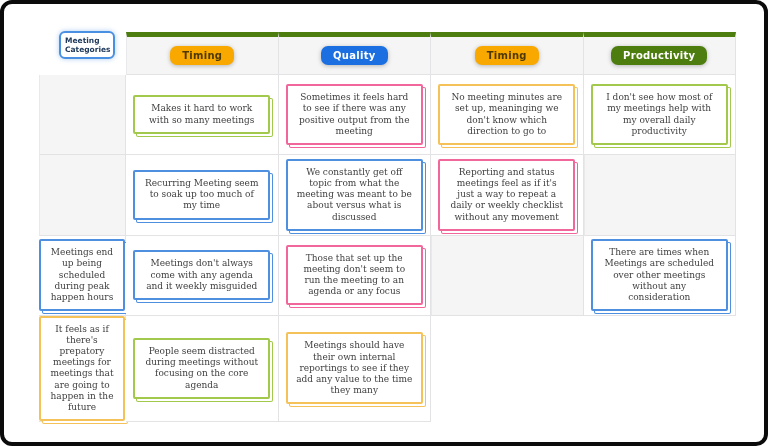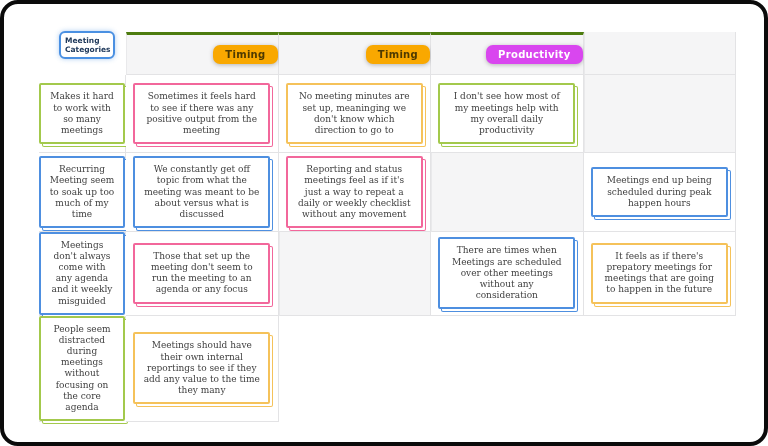--- a/index.html
+++ b/index.html
@@ -1,38 +1,38 @@
 <!DOCTYPE html>
 <html><head>
 <meta charset="utf-8">
 <style>
   html,body{margin:0;padding:0;background:#fff;}
   body{width:768px;height:446px;position:relative;font-family:"DejaVu Sans","Liberation Sans",sans-serif;overflow:hidden;}
-  .frame{position:absolute;inset:0;border:4px solid #0b0b0b;border-radius:18px;box-sizing:border-box;background:#fff;}
+  .frame{position:absolute;inset:0;border:4px solid #0b0b0b;border-radius:12px;box-sizing:border-box;background:#fff;}
   .canvas{position:absolute;inset:4px;border-radius:14px;background:#fff;overflow:hidden;}
 
   .cat-label{position:absolute;left:51px;top:23px;width:44px;background:#fff;border:2px solid #4a90e2;
     border-radius:6px;padding:3px 4px;font-size:7.5px;line-height:1.2;font-weight:bold;color:#203a5c;
     box-shadow:0 0 5px rgba(74,144,226,.45);}
 
   .grid{position:absolute;left:31px;top:24px;width:697px;height:390px;display:grid;
     grid-template-columns:87px repeat(4,1fr);grid-template-rows:43px repeat(4,1fr);}
   .cell{box-sizing:border-box;border-right:1px solid #e3e3e5;border-bottom:1px solid #e3e3e5;
     display:flex;align-items:center;justify-content:center;}
   .cell.corner{border:none;background:transparent;}
-  .cell.head{background:#f5f5f6;border-top:3px solid #4d7c0f;justify-content:flex-end;}
+  .cell.head{background:#f5f5f6;border-top:5px solid #4d7c0f;}
   .cell.head.first{border-left:1px solid #e9e9eb;}
   .cell.rowhead{background:#f5f5f6;border-left:1px solid #e9e9eb;}
   .cell.body{background:#fff;}
 
   .pill{display:inline-block;padding:4px 12px;border-radius:7px;font-size:10px;font-weight:bold;
     letter-spacing:.3px;box-shadow:0 1px 4px rgba(60,60,60,.35);}
   .pill[data-color="amber"]{background:#f9a800;color:#4e3a00;}
   .pill[data-color="blue"]{background:#1b6fe0;color:#fff;}
-  .pill[data-color="green"]{background:#d946ef;color:#fff;}
+  .pill[data-color="green"]{background:#4d7c0f;color:#fff;}
 
   .card{background:#fff;max-width:77%;padding:6px 8px;border-radius:2px;text-align:center;
     font-family:"DejaVu Serif","Liberation Serif",serif;font-size:9px;line-height:1.24;color:#3f3f3f;
     border:2px solid var(--c,#999);box-shadow:3px 3px 0 -1px #ffffff,3px 3px 0 0 var(--c,#999);}
   .card[data-color="green"]{--c:#a3c94c;}
   .card[data-color="blue"]{--c:#4e8fe0;}
   .card[data-color="pink"]{--c:#f2679b;}
   .card[data-color="amber"]{--c:#f5c25a;}
 </style>
 </head>
@@ -41,20 +41,23 @@
 <div class="frame">
   <div class="canvas">
 
     <div class="cat-label">Meeting Categories</div>
 
     <div class="grid">
 
       <div class="cell corner"></div>
       <div class="cell head first">
         <span class="pill" data-color="amber">Timing</span>
+      </div>
+      <div class="cell head">
+        <span class="pill" data-color="blue">Quality</span>
       </div>
       <div class="cell head">
         <span class="pill" data-color="amber">Timing</span>
       </div>
       <div class="cell head">
         <span class="pill" data-color="green">Productivity</span>
       </div>
 
       <div class="cell rowhead"></div>
       <div class="cell body">

